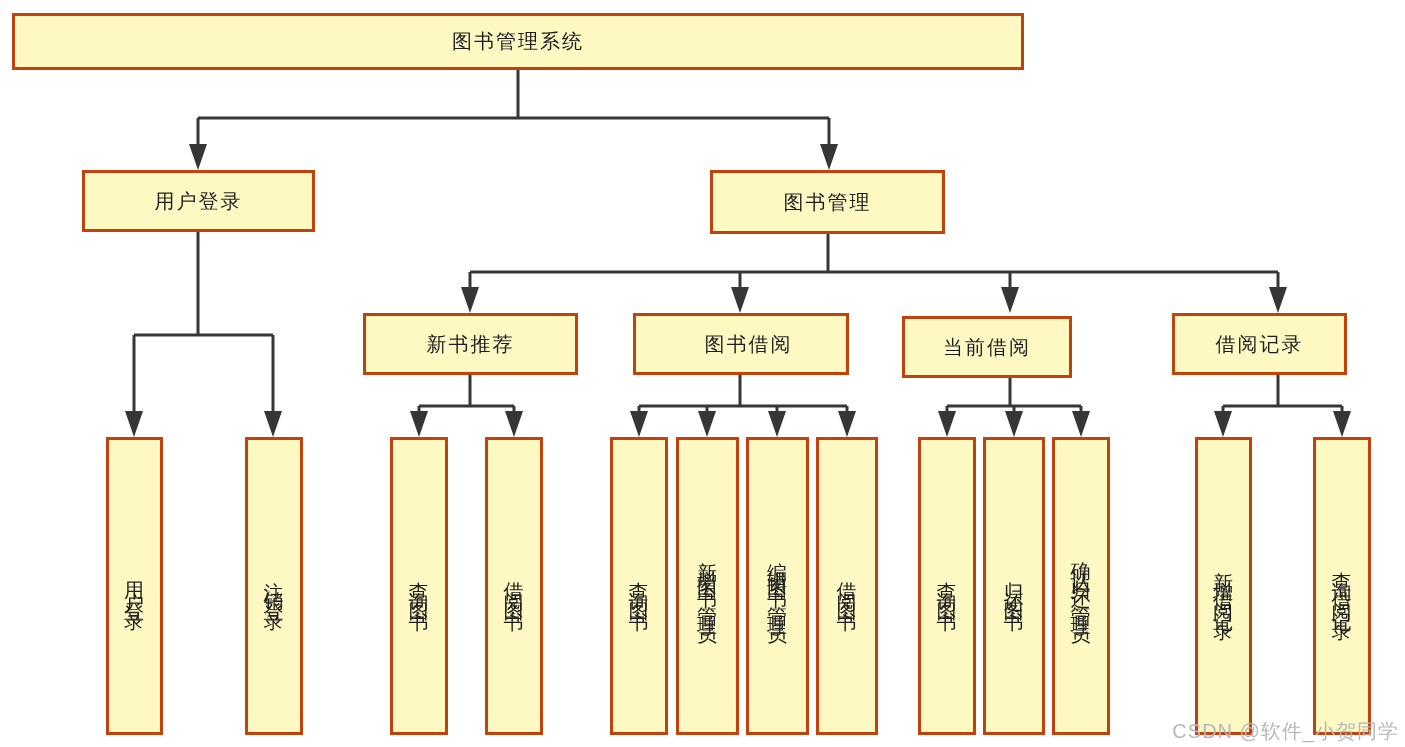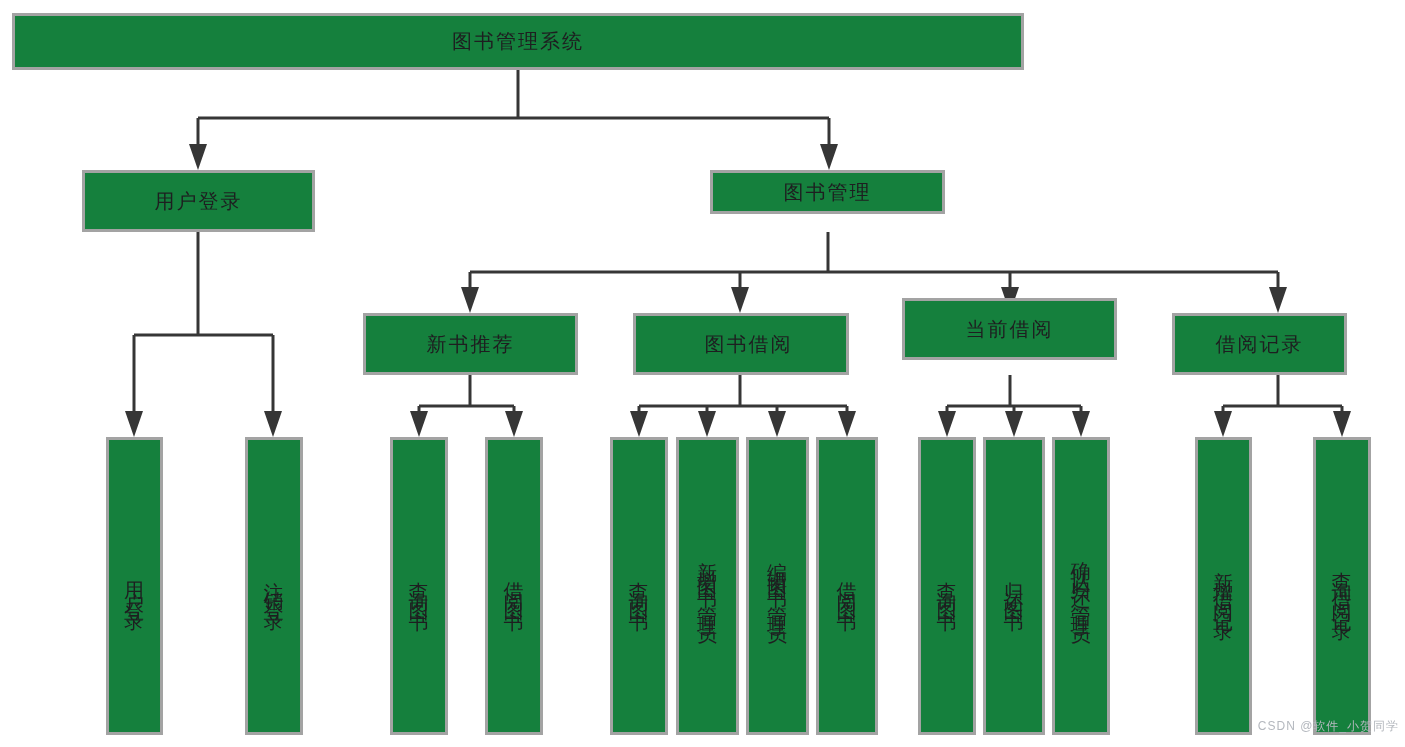--- a/index.html
+++ b/index.html
@@ -6,62 +6,62 @@
   #canvas{
     position:relative;
     width:1405px;height:747px;
     background:#ffffff;
     font-family:"Liberation Sans",sans-serif;
     overflow:hidden;
   }
   #wires{position:absolute;left:0;top:0;width:1405px;height:747px;}
   .box{
     position:absolute;
-    background:#15803d;
-    border:3px solid #a3a3a3;
+    background:#fef9c3;
+    border:3px solid #c2410c;
     color:#1e1e20;
     display:flex;align-items:center;justify-content:center;
     box-sizing:border-box;
   }
   .h{font-size:20px;letter-spacing:2px;white-space:nowrap;}
   .v{
     writing-mode:vertical-rl;
     text-orientation:mixed;
     font-size:20px;
     letter-spacing:10px;
     line-height:1;
     white-space:nowrap;
   }
   
   .n-root{left:12px;top:13px;width:1012px;height:57px;}
   .n-user{left:82px;top:170px;width:233px;height:62px;}
-  .n-mgmt{left:710px;top:170px;width:235px;height:44px;}
+  .n-mgmt{left:710px;top:170px;width:235px;height:64px;}
   .n-nb{left:363px;top:313px;width:215px;height:62px;}
   .n-bb{left:633px;top:313px;width:216px;height:62px;padding-left:15px;}
-  .n-cb{left:902px;top:298px;width:215px;height:62px;}
+  .n-cb{left:902px;top:316px;width:170px;height:62px;}
   .n-br{left:1172px;top:313px;width:175px;height:62px;}
   
   .leaf{top:437px;height:298px;}
   .l1{left:106px;width:57px;}
   .l2{left:245px;width:58px;}
   .l3{left:390px;width:58px;}
   .l4{left:485px;width:58px;}
   .l5{left:610px;width:58px;}
   .l6{left:676px;width:63px;letter-spacing:9px;}
   .l7{left:746px;width:63px;letter-spacing:9px;}
   .l8{left:816px;width:62px;}
   .l9{left:918px;width:58px;}
   .l10{left:983px;width:62px;}
   .l11{left:1052px;width:58px;letter-spacing:9px;}
   .l12{left:1195px;width:57px;}
   .l13{left:1313px;width:58px;}
   .watermark{
     position:absolute;
     right:6px;top:718px;
-    font-size:12px;
+    font-size:20px;
     color:#b4b8be;
     letter-spacing:1px;
     z-index:5;
     white-space:nowrap;
   }
 </style>
 </head>
 <body>
 
 <div id="canvas">

